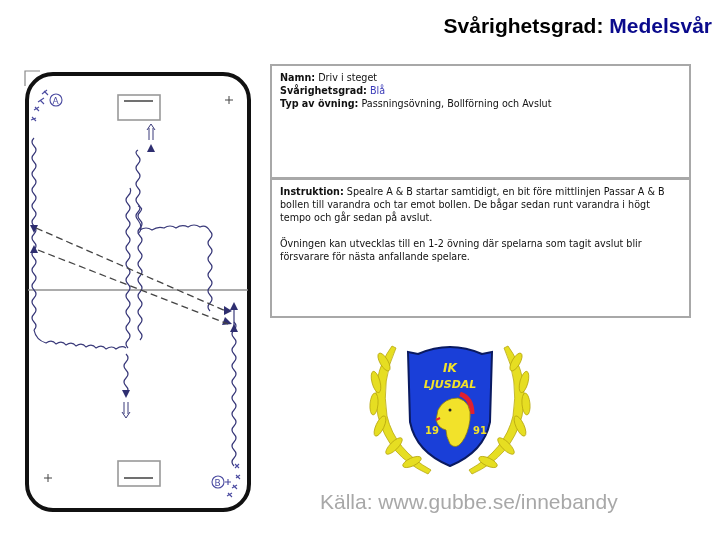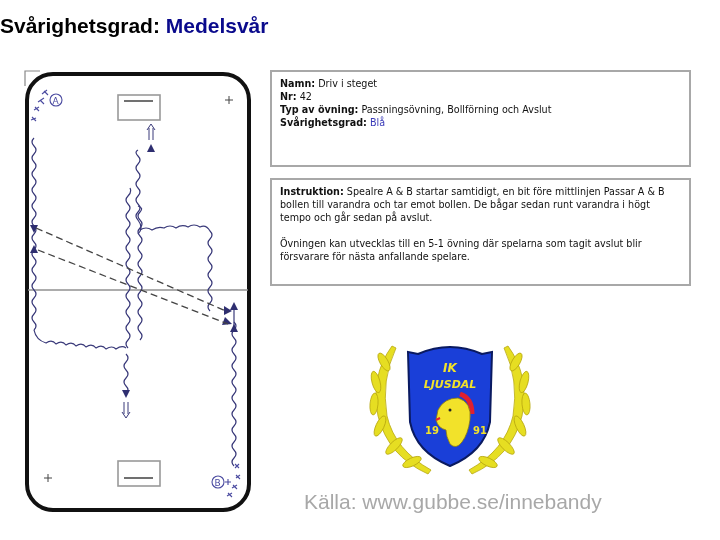--- a/index.html
+++ b/index.html
@@ -1,28 +1,28 @@
 <!DOCTYPE html>
 <html><head>
 <meta charset="utf-8">
 <style>
   html, body { margin:0; padding:0; }
   body { width:720px; height:540px; background:#ffffff; position:relative; overflow:hidden; font-family:"DejaVu Sans", sans-serif; }
-  .title { position:absolute; left:0; top:14px; width:712px; text-align:left; font-family:"Liberation Sans", sans-serif; font-weight:bold; font-size:21px; color:#000; }
+  .title { position:absolute; left:0; top:14px; width:712px; text-align:right; font-family:"Liberation Sans", sans-serif; font-weight:bold; font-size:21px; color:#000; }
   .title .level { color:#0a0a8c; }
   .rink { position:absolute; left:22px; top:68px; width:232px; height:448px; }
   .box { position:absolute; left:270px; width:421px; border:2px solid #a8a8a8; background:#fff; box-sizing:border-box; padding:5px 8px; font-size:9.6px; line-height:13px; color:#111; }
-  .box1 { top:70px; height:97px; }
-  .box2 { top:178px; height:108px; }
+  .box1 { top:64px; height:115px; }
+  .box2 { top:178px; height:140px; }
   .box b { font-weight:bold; }
   .box .blue { color:#3a3ab8; }
   .box p { margin:0; }
   .box .gap { height:13px; }
   .logo { position:absolute; left:352px; top:332px; width:196px; height:146px; }
-  .source { position:absolute; left:304px; top:490px; font-family:"Liberation Sans", sans-serif; font-size:21px; color:#a8a8a8;text-align:center; }
+  .source { position:absolute; left:320px; top:490px; font-family:"Liberation Sans", sans-serif; font-size:21px; color:#a8a8a8;text-align:center; }
 </style>
 </head>
 <body>
 
 <div class="title">
   <span>Svårighetsgrad:</span>
   <span class="level">Medelsvår</span>
 </div>
 
 <svg class="rink" viewBox="0 0 232 448" xmlns="http://www.w3.org/2000/svg">
@@ -96,29 +96,28 @@
   </g>
 
   <g fill="none" stroke="#444" stroke-width="1.3" stroke-dasharray="7,4">
     <line x1="14" y1="160" x2="206" y2="244"></line>
     <line x1="16" y1="182" x2="206" y2="256"></line>
   </g>
 </svg>
 
 <div class="box box1">
   <p><b>Namn:</b> <span>Driv i steget</span></p>
-  <p><b>Nr:</b> <span>42</span></p>
+  <p><b>Svårighetsgrad:</b> <span class="blue">Blå</span></p>
   <p><b>Typ av övning:</b> <span>Passningsövning, Bollförning och Avslut</span></p>
-  <p><b>Svårighetsgrad:</b> <span class="blue">Blå</span></p>
 </div>
 
 <div class="box box2">
   <p><b>Instruktion:</b> <span>Spealre A &amp; B startar samtidigt, en bit före mittlinjen Passar A &amp; B bollen till varandra och tar emot bollen. De bågar sedan runt varandra i högt tempo och går sedan på avslut.</span></p>
   <div class="gap"></div>
-  <p>Övningen kan utvecklas till en 5-1 övning där spelarna som tagit avslut blir försvarare för nästa anfallande spelare.</p>
+  <p>Övningen kan utvecklas till en 1-2 övning där spelarna som tagit avslut blir försvarare för nästa anfallande spelare.</p>
   <div class="gap"></div>
 </div>
 
 <svg class="logo" viewBox="0 0 196 146" xmlns="http://www.w3.org/2000/svg">
 
   <g fill="#e6de22" stroke="#b8a810" stroke-width="0.8">
     <path d="M40 14 q-22 30 -14 70 q10 40 50 58 l3 -4 q-36 -20 -44 -54 q-6 -36 9 -68 z"></path>
     <ellipse cx="32" cy="30" rx="4" ry="10" transform="rotate(-30 32 30)"></ellipse>
     <ellipse cx="24" cy="50" rx="4" ry="11" transform="rotate(-15 24 50)"></ellipse>
     <ellipse cx="22" cy="72" rx="4" ry="11" transform="rotate(5 22 72)"></ellipse>

